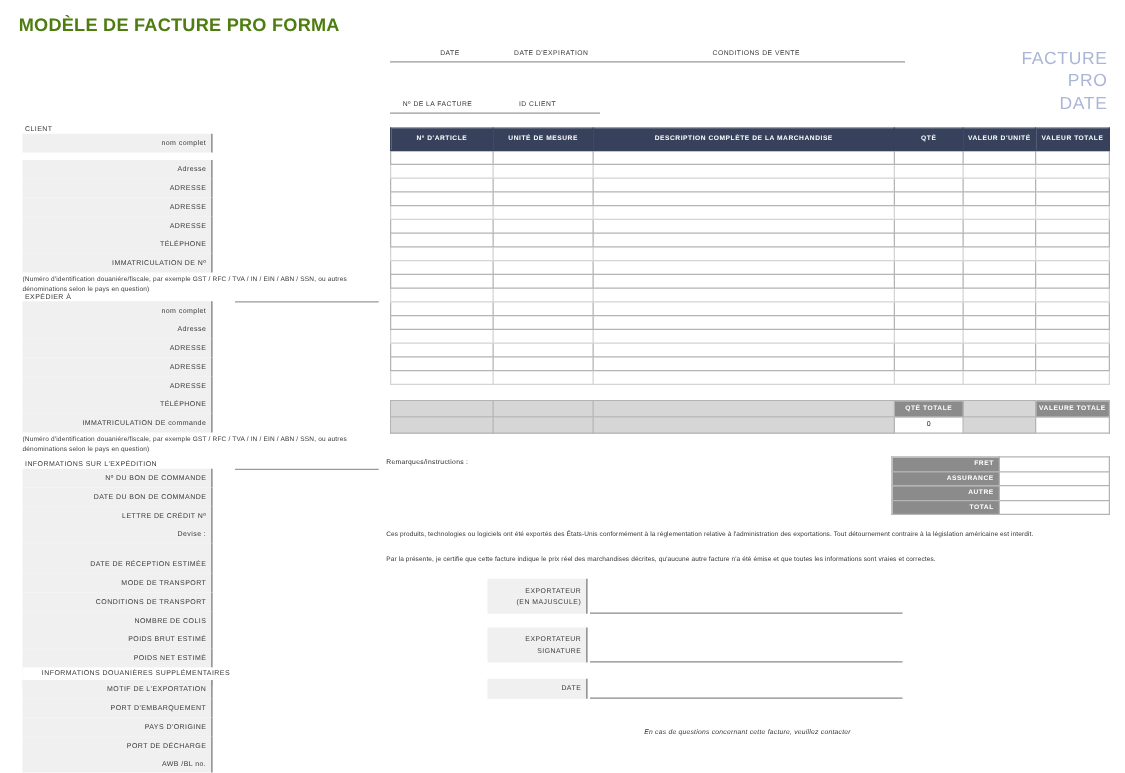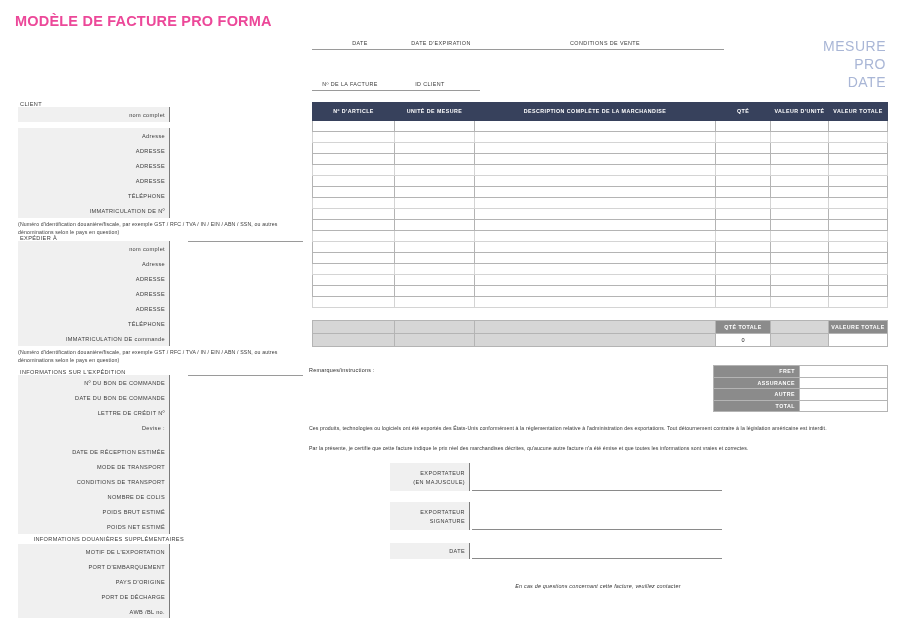--- a/index.html
+++ b/index.html
@@ -10,21 +10,21 @@
     font-family: "Liberation Sans", sans-serif;
     color: #2a2a2a;
     overflow: hidden;
     position: relative;
   }
 
   
   #doc-title {
     position: absolute; left: 15px; top: 13px;
     font-size: 14.5px; font-weight: bold; letter-spacing: .2px;
-    color: #ec4899;
+    color: #4d7c0f;
   }
 
   
   .lblcell {
     background: #f0f0f0;
     border-right: 1.5px solid #7b7b7b;
     text-align: right;
     padding-right: 4px;
     font-size: 5.6px;
     letter-spacing: .35px;
@@ -125,21 +125,21 @@
 <div class="hdrfield" style="left:330px; top:40px; width:60px;">DATE</div>
 <div class="hdrfield" style="left:396px; top:40px; width:90px;">DATE D'EXPIRATION</div>
 <div class="hdrfield" style="left:540px; top:40px; width:130px;">CONDITIONS DE VENTE</div>
 <div class="hdrrule" style="left:312px; top:49px; width:412px;"></div>
 
 <div class="hdrfield" style="left:310px; top:81px; width:80px;">Nº DE LA FACTURE</div>
 <div class="hdrfield" style="left:400px; top:81px; width:60px;">ID CLIENT</div>
 <div class="hdrrule" style="left:312px; top:90px; width:168px;"></div>
 
 <div id="facture-pro-forma">
-  <div>MESURE</div>
+  <div>FACTURE</div>
   <div>PRO</div>
   <div>DATE</div>
 </div>
 
 <div class="leftcol" style="top:96px;">
   <div class="sec-head">CLIENT</div>
   <div style="position:relative;">
     <div class="lblstack">
       <div class="lblcell">nom complet</div>
       <div class="lblcell" style="margin-top:6px;">Adresse</div>

